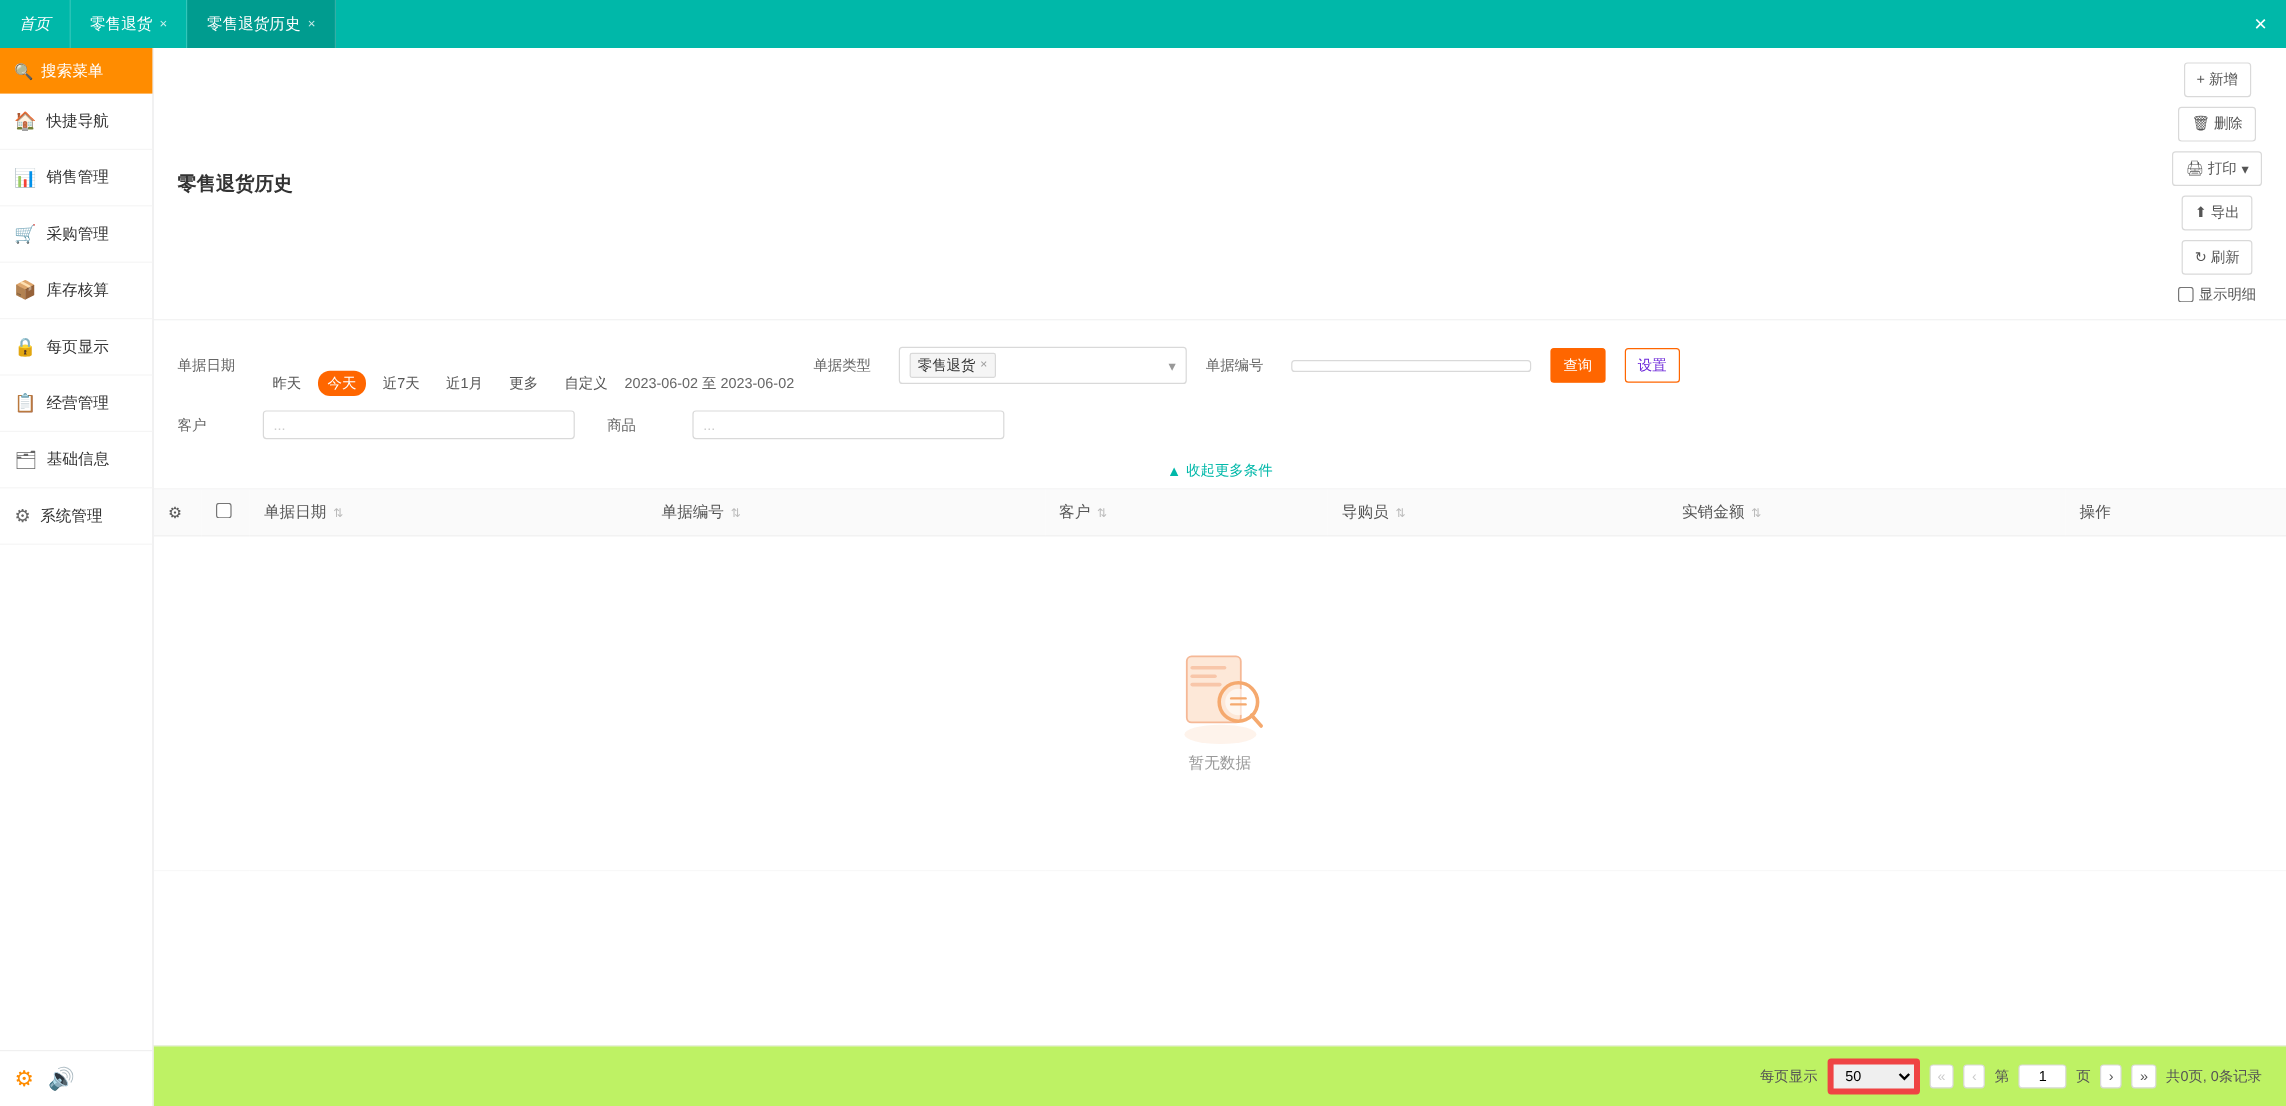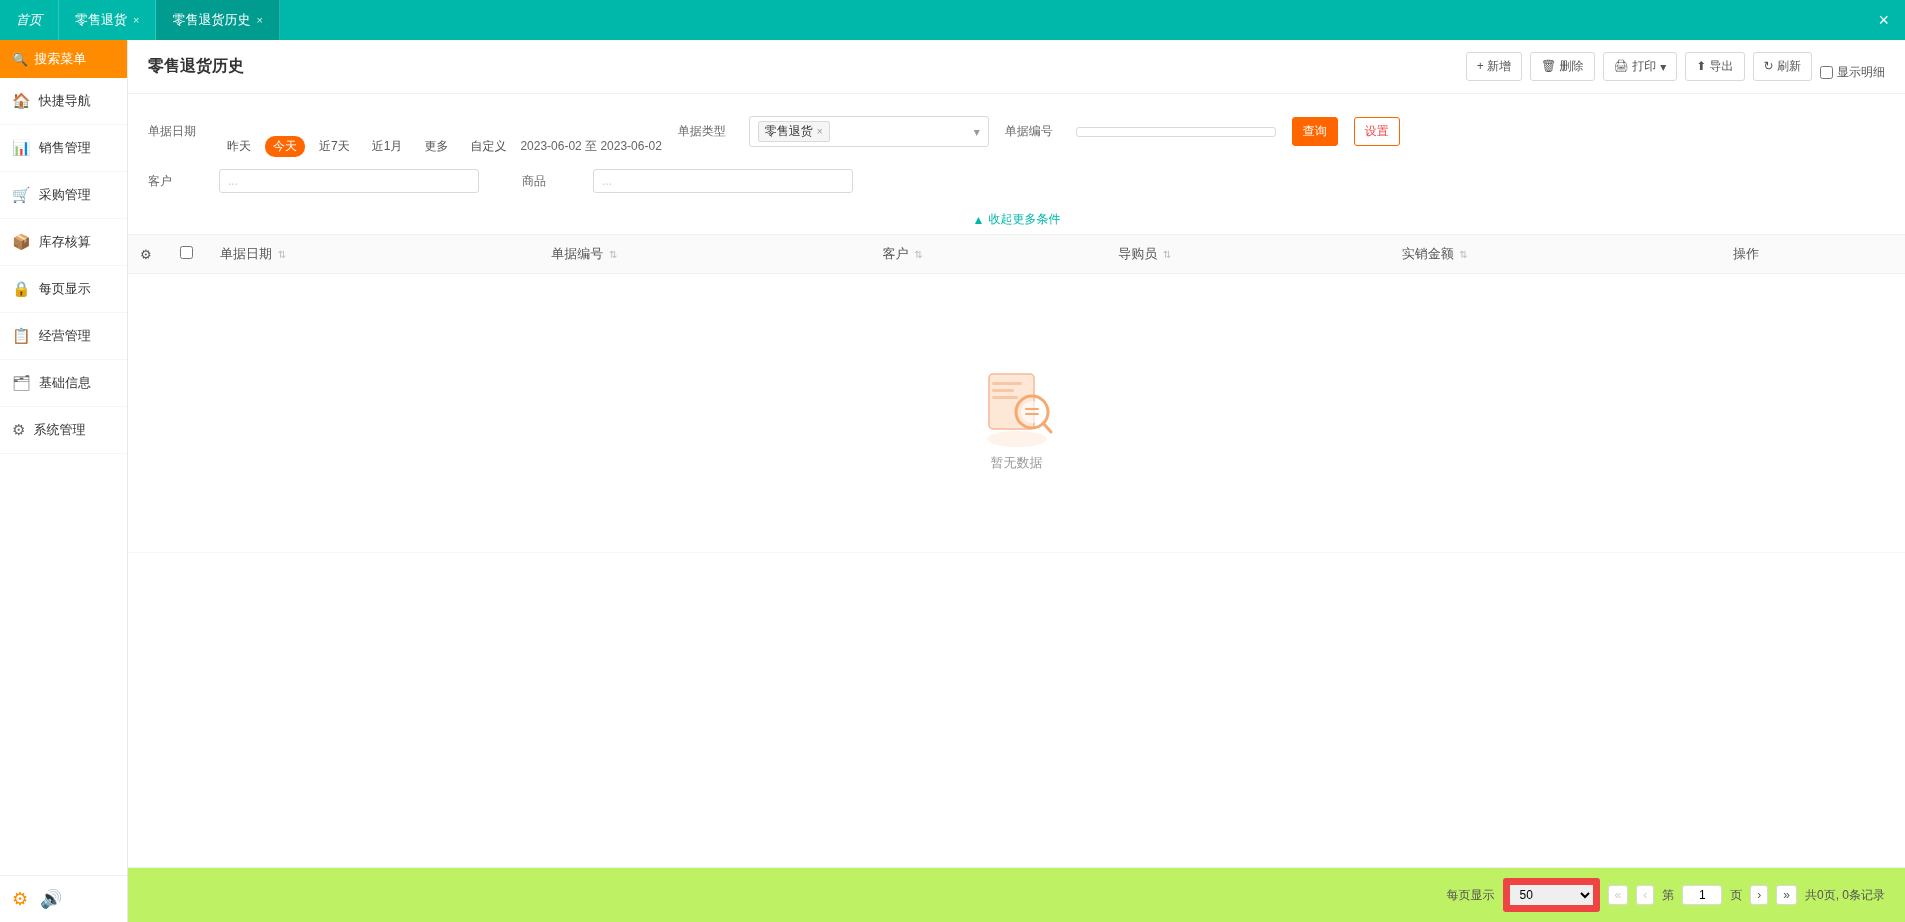--- a/index.html
+++ b/index.html
@@ -58,29 +58,29 @@
 
     
     .page-header {
       background: #fff; padding: 12px 20px;
       display: flex; align-items: center;
       justify-content: space-between;
       border-bottom: 1px solid #f0f0f0;
       min-height: 50px;
     }
     .page-title { font-size: 16px; font-weight: 600; color: #333; }
-    .header-actions { display: flex; align-items: flex-end; gap: 8px; }
+    .header-actions { display: flex; align-items: center; gap: 8px; flex-direction: column; }
     .action-btn {
       display: flex; align-items: center; gap: 4px;
       padding: 5px 10px; background: #fff;
       border: 1px solid #d9d9d9; border-radius: 3px;
       cursor: pointer; font-size: 12px; color: #555;
     }
     .action-btn.primary { background: #ff6600; color: #fff; border-color: #ff6600; border-radius: 3px; }
-    .action-btn.secondary { background: #fff; color: #ef4444; border: 1px solid #ff6600; }
+    .action-btn.secondary { background: #fff; color: #6d28d9; border: 1px solid #ff6600; }
     .checkbox-label { display: flex; align-items: center; gap: 4px; font-size: 12px; color: #555; cursor: pointer; }
 
     
     .filter-section {
       background: #fff; padding: 12px 20px 0;
       border-bottom: 1px solid #f0f0f0;
     }
     .filter-row { display: flex; align-items: center; gap: 16px; margin-bottom: 12px; flex-wrap: wrap; }
     .filter-label { color: #666; font-size: 12px; min-width: 55px; }
     .date-filter { display: flex; align-items: center; gap: 6px; margin-top: 30px; }
@@ -136,22 +136,22 @@
     .empty-text { color: #999; font-size: 13px; }
 
     
     .pagination-bar {
       display: flex; align-items: center; justify-content: flex-end;
       padding: 10px 20px; background: #bef264;
       border-top: 1px solid #f0f0f0; gap: 8px;
       font-size: 12px; color: #555;
     }
     .page-size-select {
-      border: 7px solid #ef4444; border-radius: 3px;
-      padding: 2px 36px 2px 6px; font-size: 12px; cursor: pointer;
+      border: 5px solid #ef4444; border-radius: 3px;
+      padding: 2px 20px 2px 6px; font-size: 12px; cursor: pointer;
     }
     .page-nav-btn {
       border: 1px solid #d9d9d9; border-radius: 3px;
       padding: 2px 6px; cursor: pointer; background: #fff; color: #555;
       font-size: 12px;
     }
     .page-nav-btn:disabled { color: #ccc; cursor: not-allowed; }
     .page-input {
       border: 1px solid #d9d9d9; border-radius: 3px;
       padding: 2px 4px; width: 40px; text-align: center; font-size: 12px;
@@ -291,21 +291,21 @@
         </button>
       </div>
 
       <div class="filter-row">
 
         <span class="filter-label">客户</span>
         <div class="filter-input" style="min-width:260px;">
           <span style="color:#ccc;">...</span>
         </div>
 
-        <span class="filter-label" style="margin-left:27px;">商品</span>
+        <span class="filter-label" style="margin-left:11px;">商品</span>
         <div class="filter-input" style="min-width:260px;">
           <span style="color:#ccc;">...</span>
         </div>
       </div>
 
       <div style="display:flex; justify-content:center; margin-bottom:0;">
         <div class="collapse-btn">
           <span>▲</span>
           <span>收起更多条件</span>
         </div>

